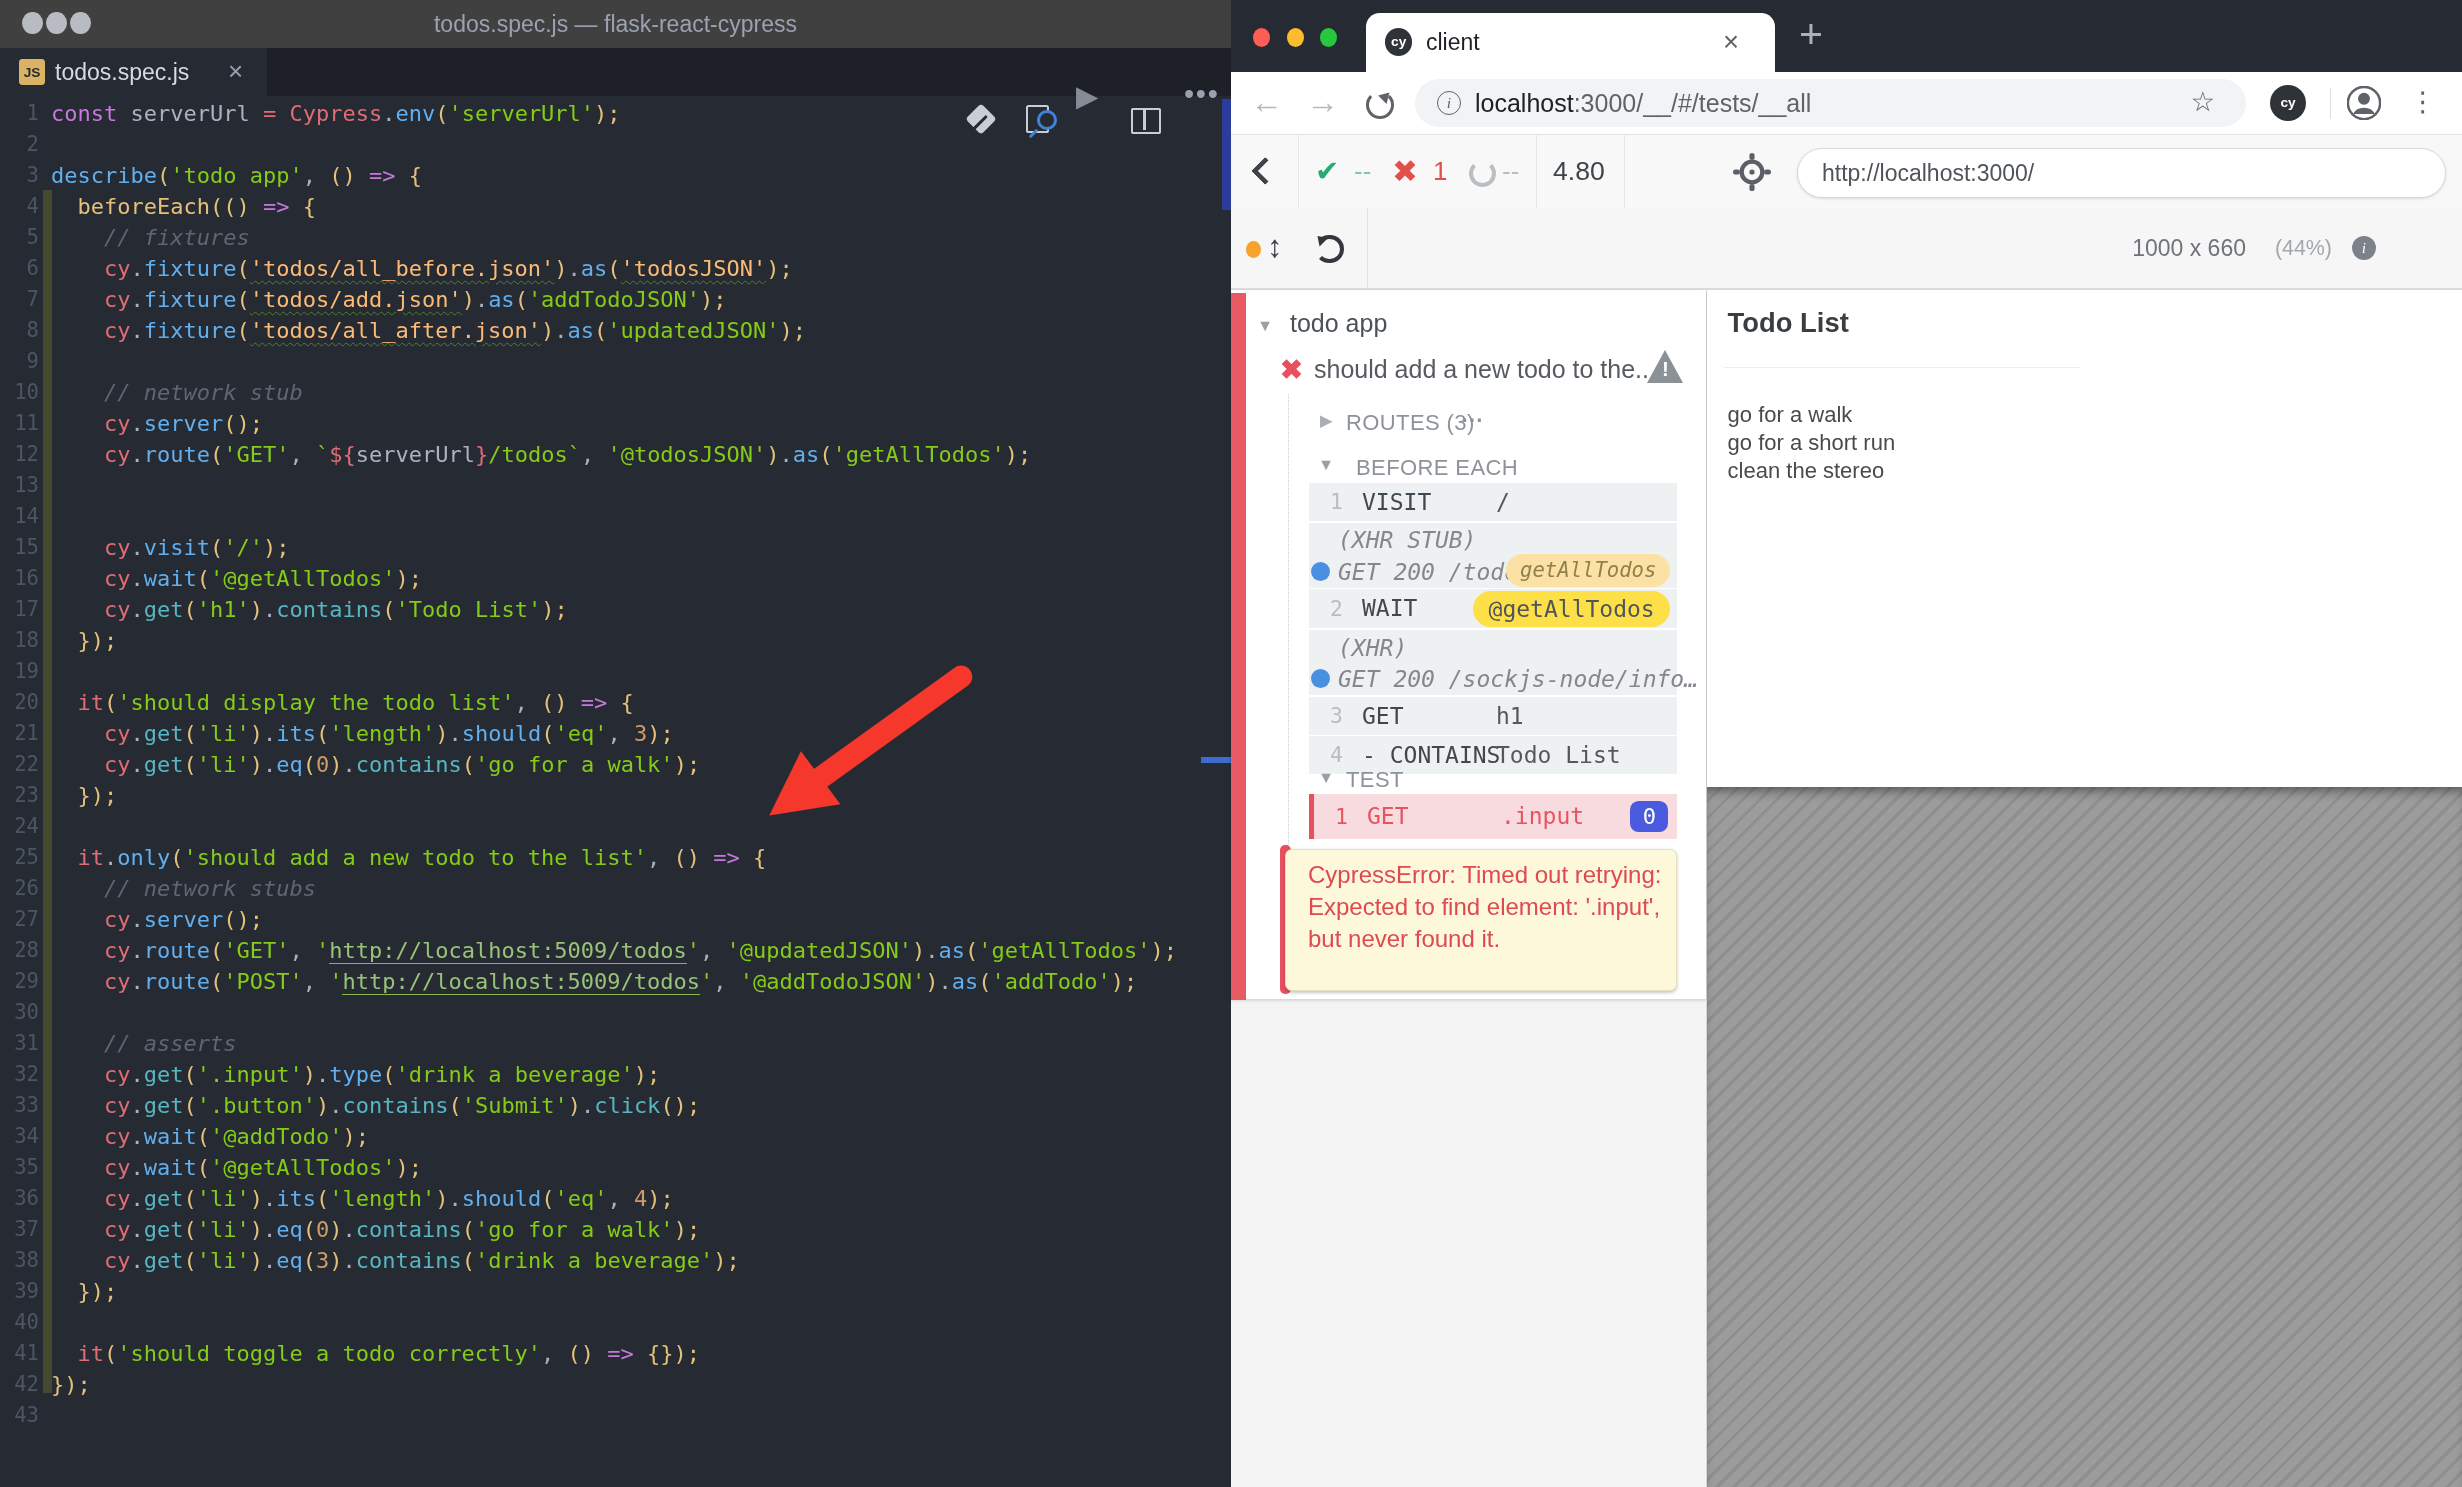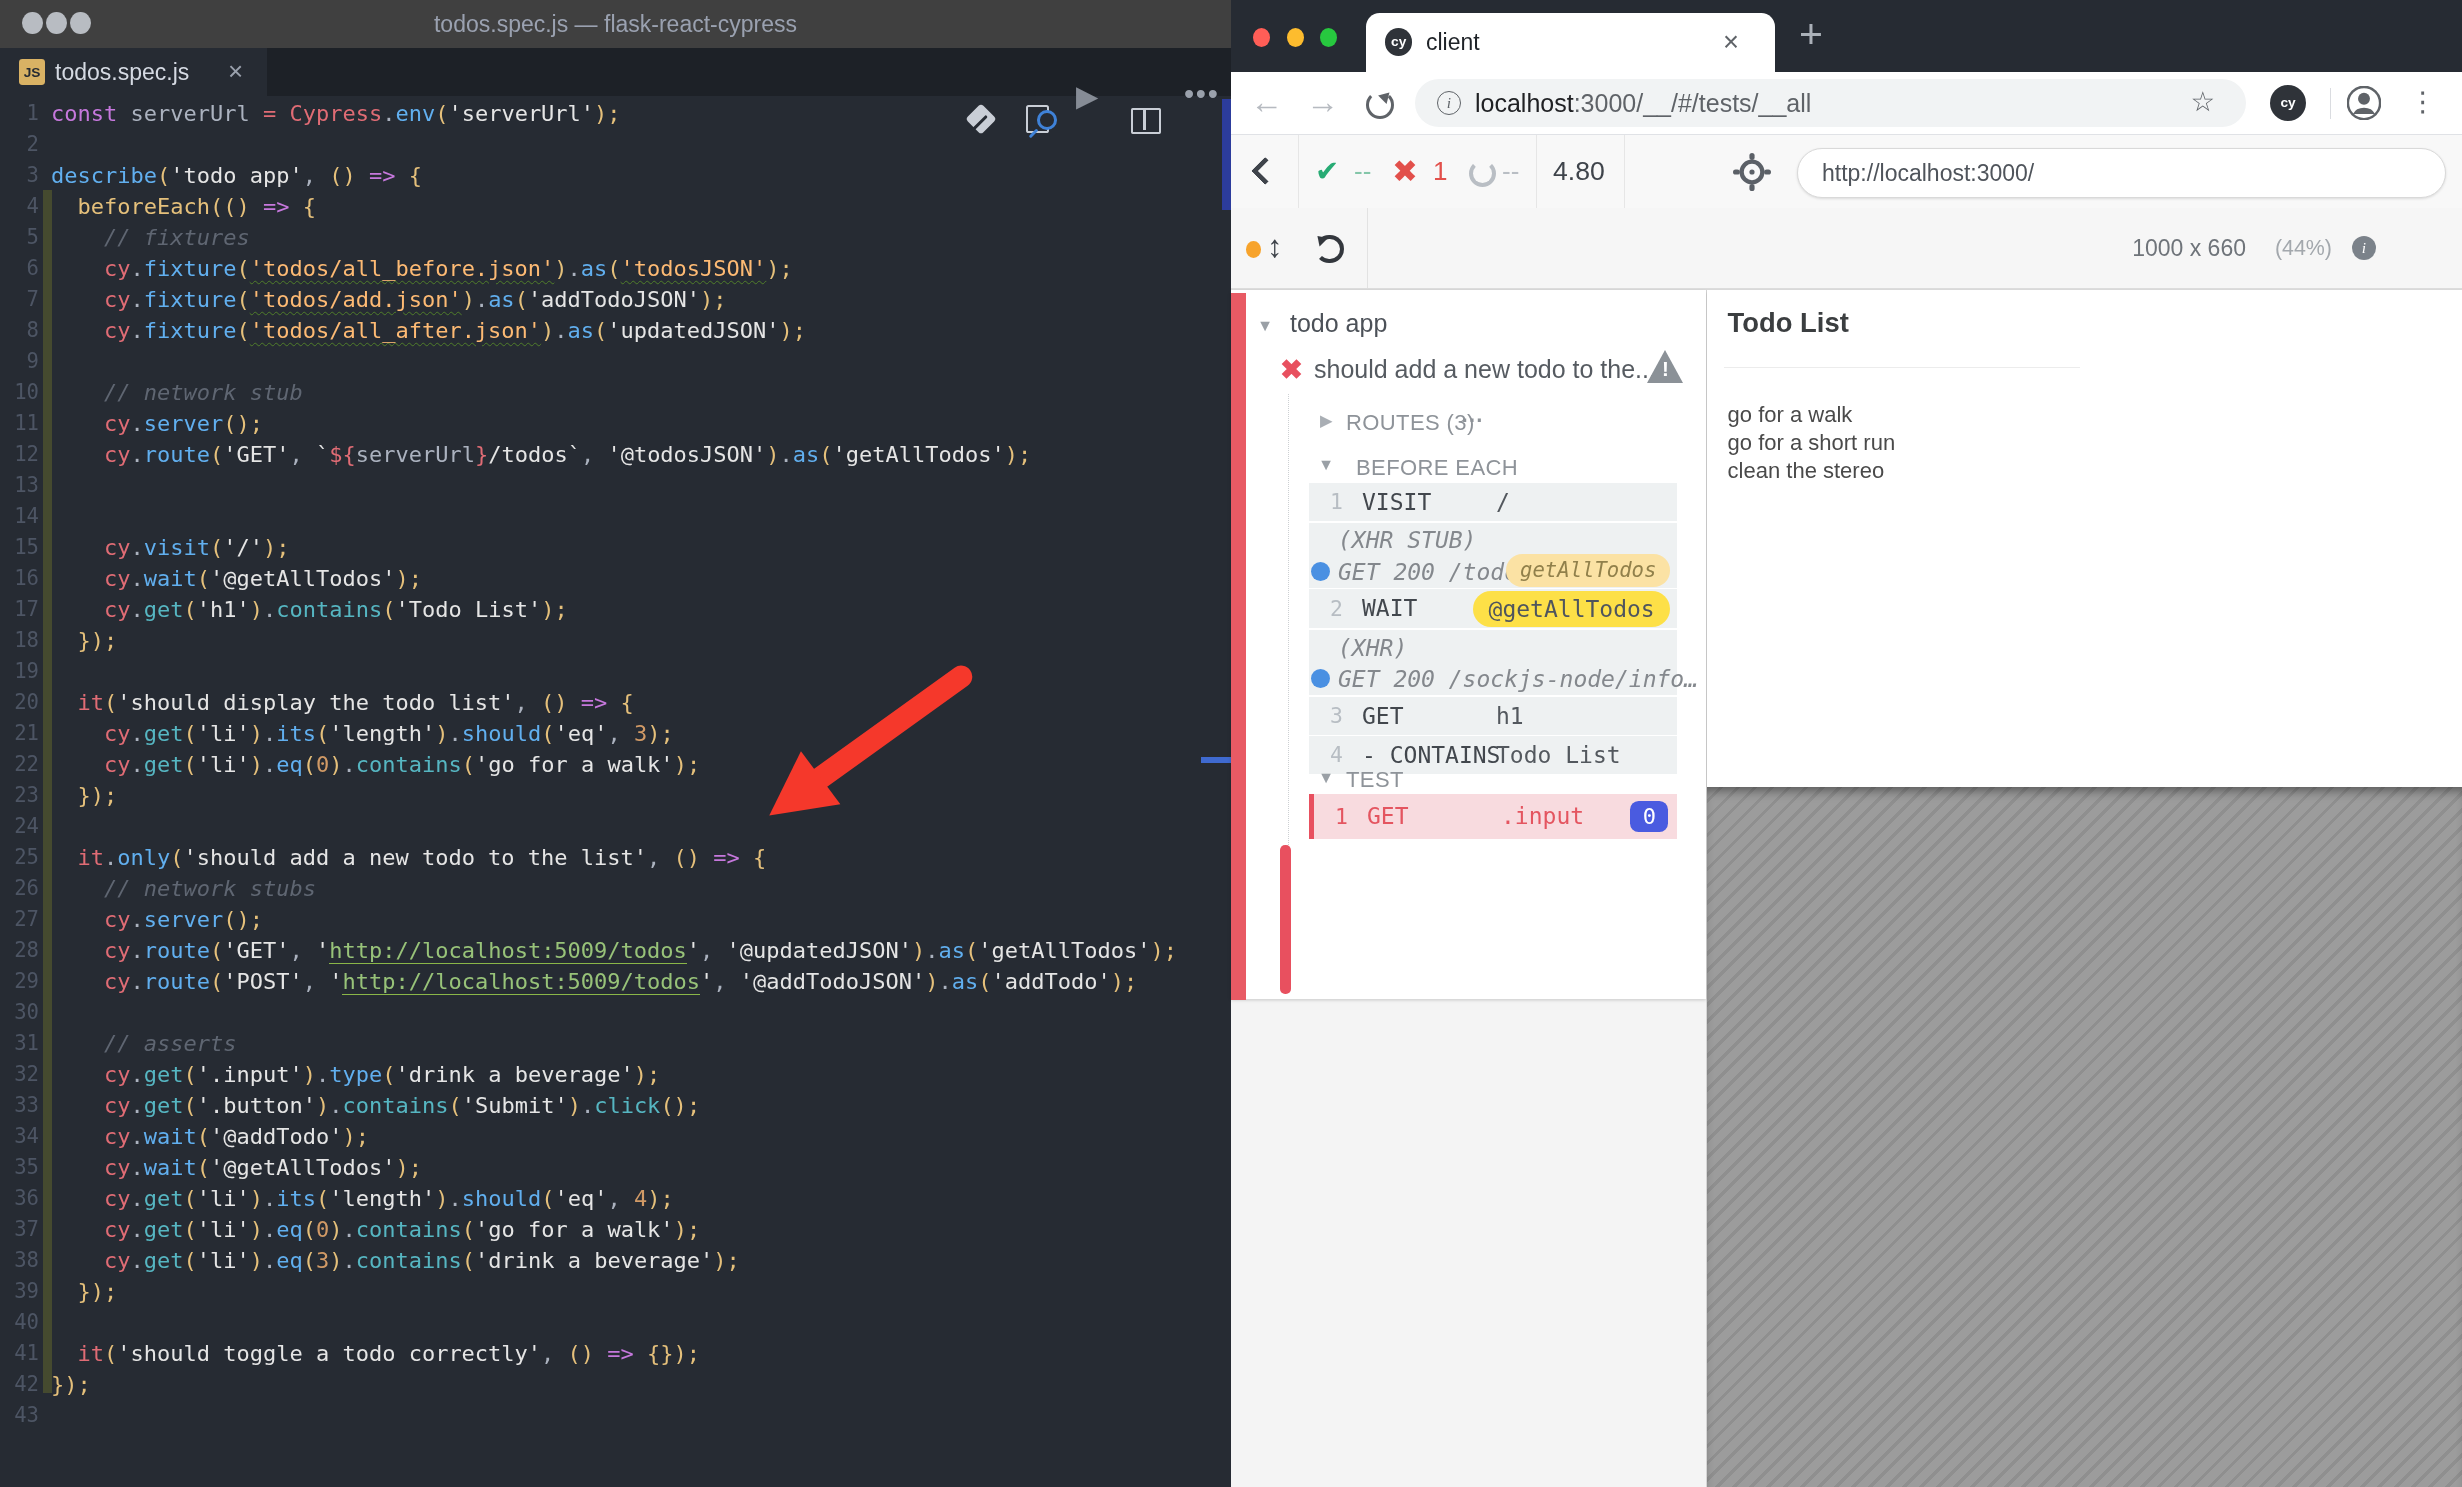--- a/index.html
+++ b/index.html
@@ -25,21 +25,21 @@
   .play-icon{left:1076px;top:0;line-height:96px;font-size:29px;color:#868c96;}
   .split-icon{left:1131px;top:60px;width:26px;height:22px;border:2.6px solid #c9ced6;border-radius:1.7px;}
   .split-mid{left:1143px;top:60px;width:2.6px;height:22px;background:#c9ced6;}
   .more-icon{left:1184px;top:0;line-height:93px;font-size:29px;color:#9aa1ac;letter-spacing:1.7px;}
 
   #code{position:absolute;left:0;top:98px;width:1231px;}
   .cl{display:flex;height:31px;line-height:31px;white-space:pre;font-family:"DejaVu Sans Mono",monospace;font-size:22px;}
   .ln{width:39px;text-align:right;color:#4d5564;font-size:20.6px;flex:0 0 39px;}
   .ct{padding-left:12px;}
   .tk-p{color:#c678dd}.tk-r{color:#e06c75}.tk-b{color:#61afef}.tk-t{color:#56b6c2}
-  .tk-g{color:#e5e5e5}.tk-y{color:#e5c07b}.tk-o{color:#d19a66}
+  .tk-g{color:#84cc16}.tk-y{color:#e5c07b}.tk-o{color:#d19a66}
   .tk-c{color:#5f6672;font-style:italic}.tk-w{color:#abb2bf}
   .tk-u{color:#98c379;border-bottom:1.7px solid #8ab648;}
   .tk-v{color:#fdba74;text-decoration:underline wavy #4f7d2a 1.3px;text-underline-offset:4.3px;text-align:center;}
   .e-modbar{position:absolute;left:43px;top:190px;width:8.6px;height:1203px;background:#454a2f;}
   .e-scrollind{position:absolute;left:1222px;top:99px;width:9.4px;height:111px;background:#2c3c9c;}
   .e-scrolldash{position:absolute;left:1201px;top:757px;width:30px;height:6px;background:#3f6ad0;}
 
   
   #arrow-svg{position:absolute;left:0;top:0;z-index:9;pointer-events:none;}
 
@@ -328,20 +328,23 @@
           </div>
         <span class="caret" style="left:87px;top:478px">▼</span>
         <span class="sec-label" style="left:115px;top:477px">TEST</span>
         <div class="failrow">
           <span class="cnum">1</span>
           <span class="cname">GET</span>
           <span class="carg">.input</span>
           <span class="zero-pill">0</span>
         </div>
         <div class="errbar"></div>
+        <div class="errbox">
+          <div class="errtext">CypressError: Timed out retrying: Expected to find element: '.input', but never found it.</div>
+        </div>
       </div>
       <div class="aut">
         <div class="aut-frame">
           <div class="app-h1">Todo List</div>
           <div class="app-hr"></div>
           <div class="app-list" id="todo-list">
               <div>go for a walk</div>
               <div>go for a short run</div>
               <div>clean the stereo</div>
             </div>

